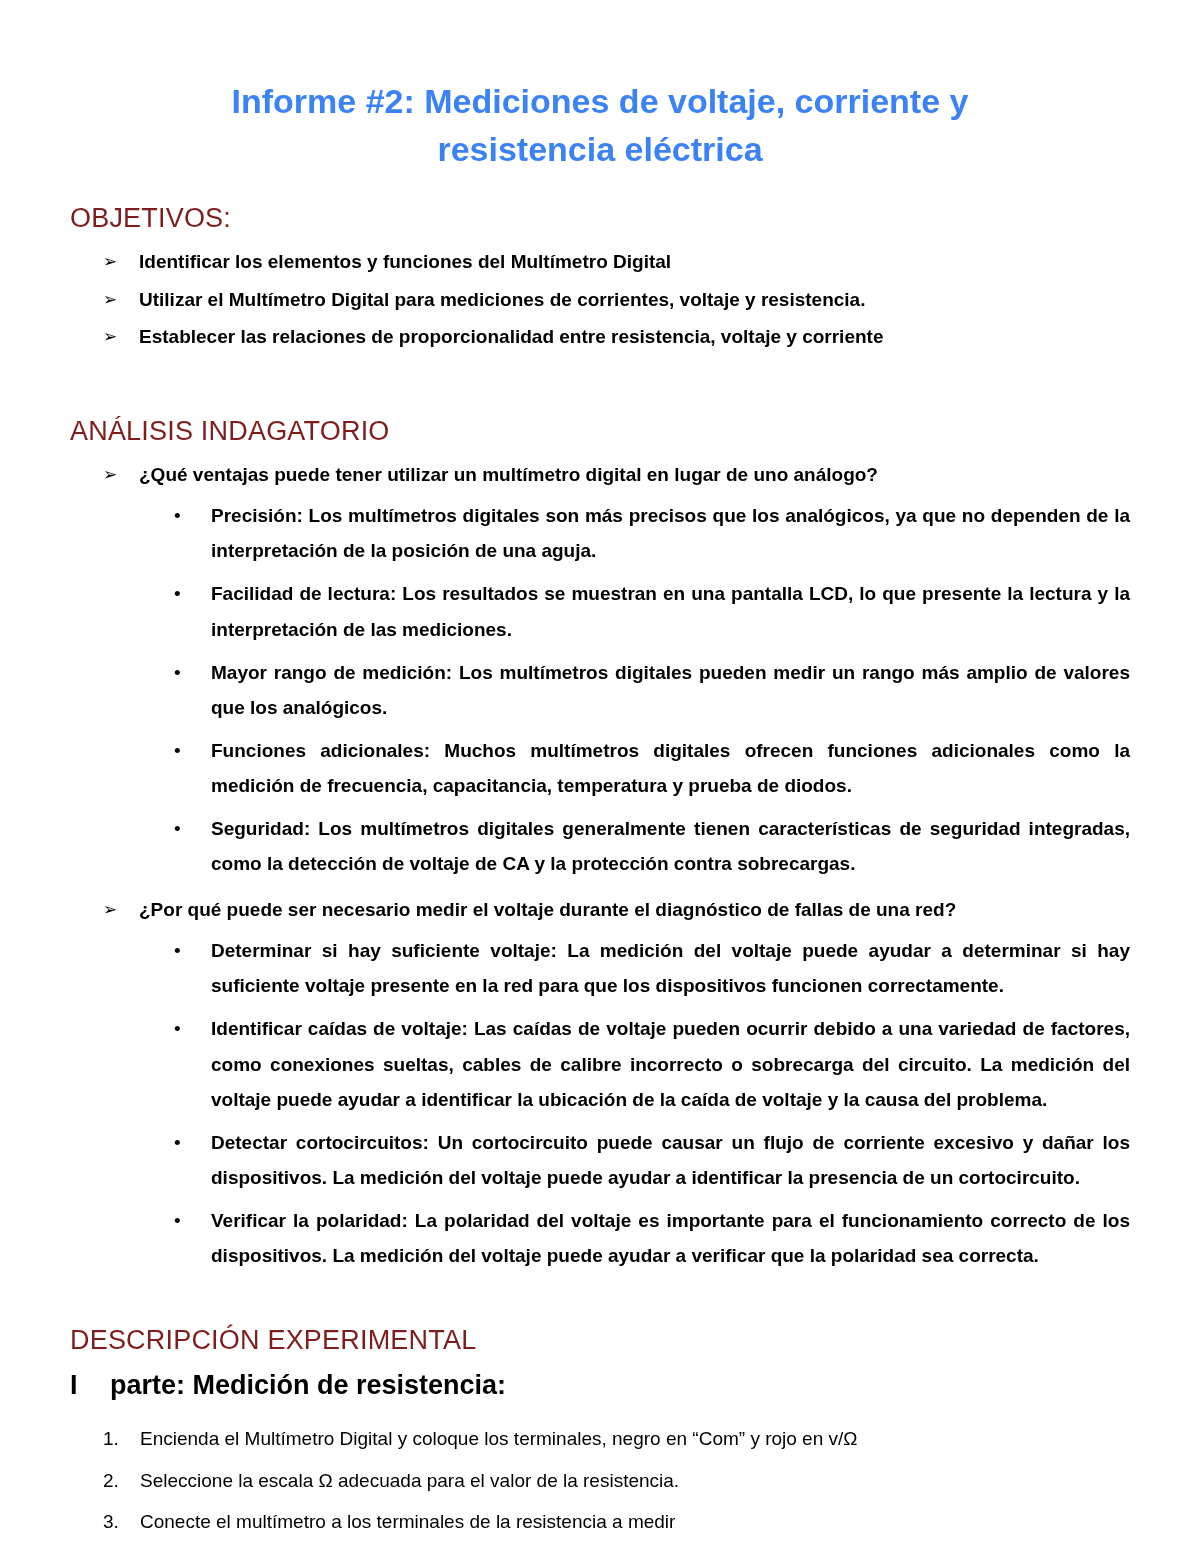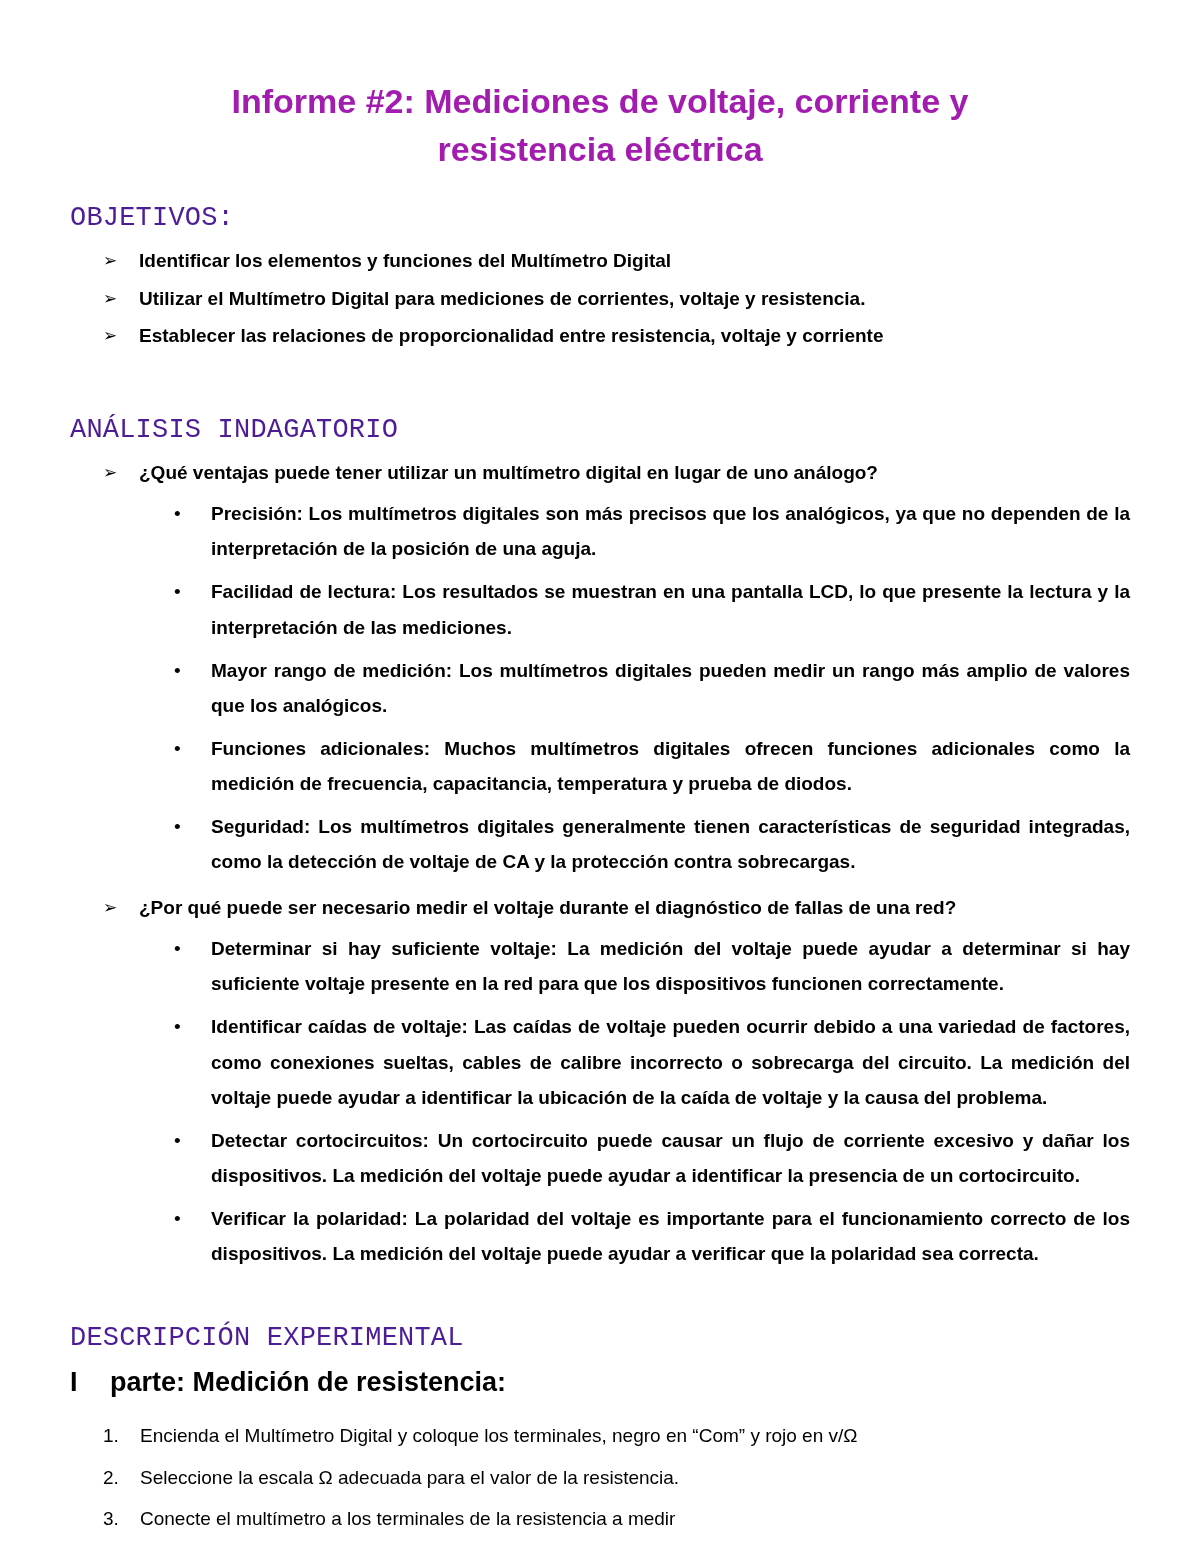--- a/index.html
+++ b/index.html
@@ -19,27 +19,27 @@
     box-sizing: border-box;
     padding: 44px 70px 60px 70px;
   }
   .doc-title {
     font-size: 34px;
     font-weight: 700;
     line-height: 1.4;
     text-align: center;
     max-width: 830px;
     margin: 34px auto 18px auto;
-    color: #a21caf;
+    color: #3b82f6;
   }
   .section-heading {
-    font-family: Liberation Mono, monospace;
+    font-family: Liberation Sans, sans-serif;
     font-weight: 400;
     font-size: 27px;
-    color: #4c1d95;
+    color: #7f1d1d;
     margin: 0 0 14px 0;
     letter-spacing: 0.2px;
   }
   .heading-objetivos { margin-top: 30px; }
   .heading-analisis  { margin-top: 64px; }
   .heading-descripcion { margin-top: 52px; }
 
   .arrow-item {
     display: flex;
     align-items: flex-start;

